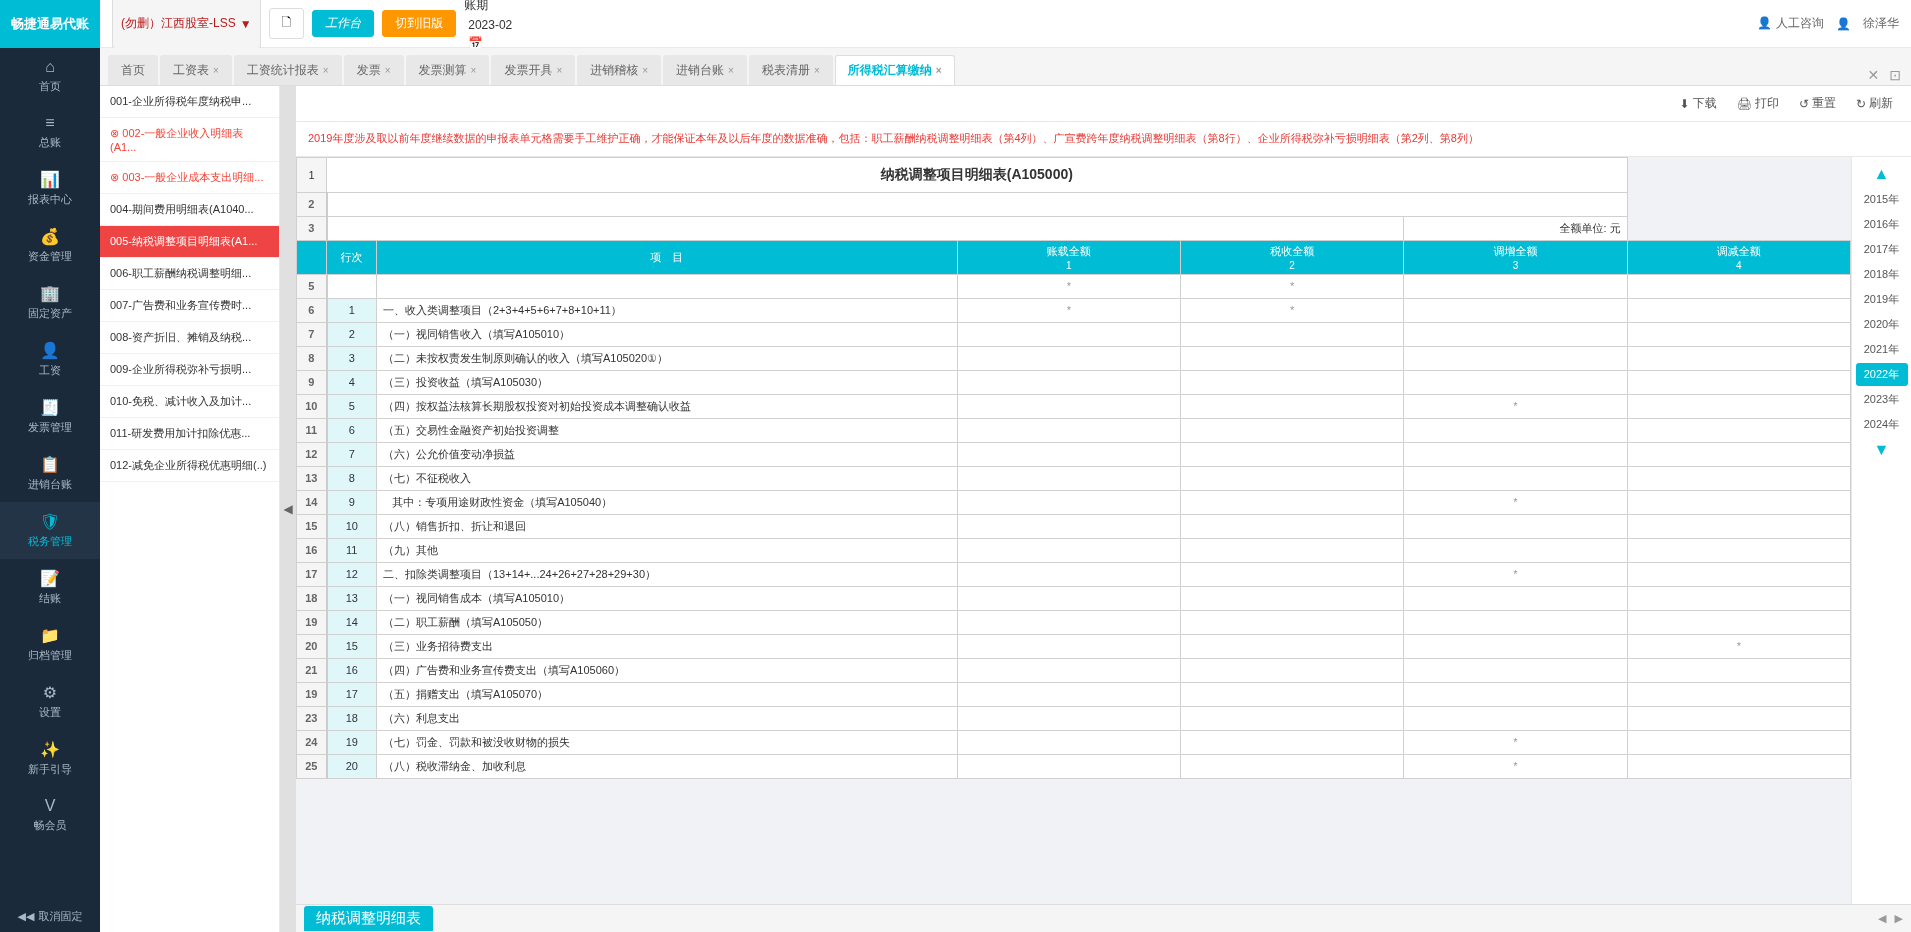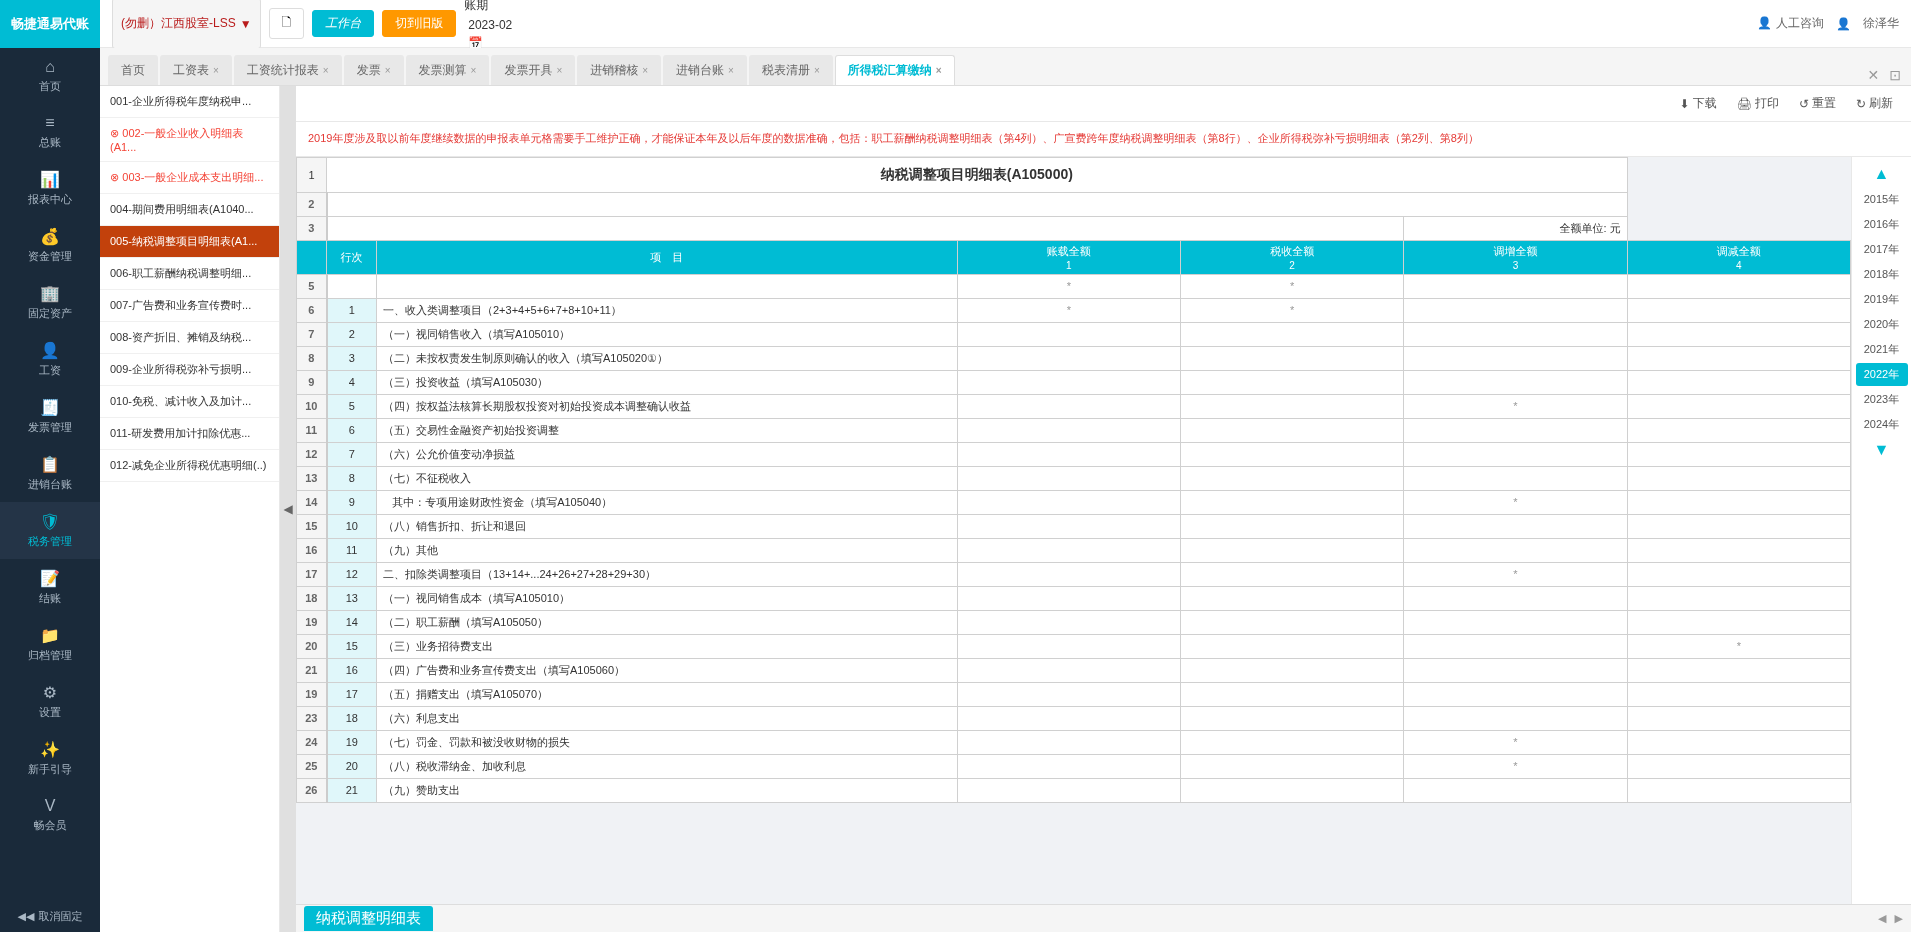--- a/index.html
+++ b/index.html
@@ -33,21 +33,21 @@
     .tab-close { font-size: 10px; color: #999; }
     .tab-close-area { margin-left: auto; display: flex; align-items: center; gap: 6px; }
     .tab-close-icon { cursor: pointer; color: #999; font-size: 14px; padding: 2px; }
 
     
     .content { flex: 1; display: flex; overflow: hidden; }
 
     
     .left-panel { width: 180px; background: white; border-right: 1px solid #e8e8e8; display: flex; flex-direction: column; overflow-y: auto; flex-shrink: 0; }
     .left-item { padding: 8px 10px; font-size: 11px; color: #333; cursor: pointer; border-bottom: 1px solid #f0f0f0; }
-    .left-item.active { background: #c2410c; color: white; }
+    .left-item.active { background: #ef4444; color: white; }
     .left-item.error { color: #f44336; }
 
     
     .sheet-area { flex: 1; display: flex; flex-direction: column; overflow: hidden; }
 
     
     .sheet-toolbar { display: flex; align-items: center; justify-content: flex-end; gap: 8px; padding: 6px 12px; background: white; border-bottom: 1px solid #e8e8e8; flex-shrink: 0; }
     .toolbar-btn { display: flex; align-items: center; gap: 3px; font-size: 12px; color: #555; cursor: pointer; padding: 3px 6px; border-radius: 3px; }
 
     
@@ -508,29 +508,20 @@
               </tr>
               <tr class="data-row">
                 <td class="row-num">25</td>
                 <td class="hang">20</td>
                 <td class="item-text">（八）税收滞纳金、加收利息</td>
                 <td contenteditable="true" style=""></td>
                 <td contenteditable="true" style=""></td>
                 <td class="asterisk">*</td>
                 <td contenteditable="true" style=""></td>
               </tr>
-              <tr class="data-row">
-                <td class="row-num">26</td>
-                <td class="hang">21</td>
-                <td class="item-text">（九）赞助支出</td>
-                <td contenteditable="true" style=""></td>
-                <td contenteditable="true" style=""></td>
-                <td contenteditable="true" style=""></td>
-                <td contenteditable="true" style=""></td>
-              </tr>
             </tbody>
           </table>
         </div>
 
         <div class="right-panel">
           <div class="year-nav">▲</div>
           <div class="year-btn">2015年</div>
           <div class="year-btn">2016年</div>
           <div class="year-btn">2017年</div>
           <div class="year-btn">2018年</div>

